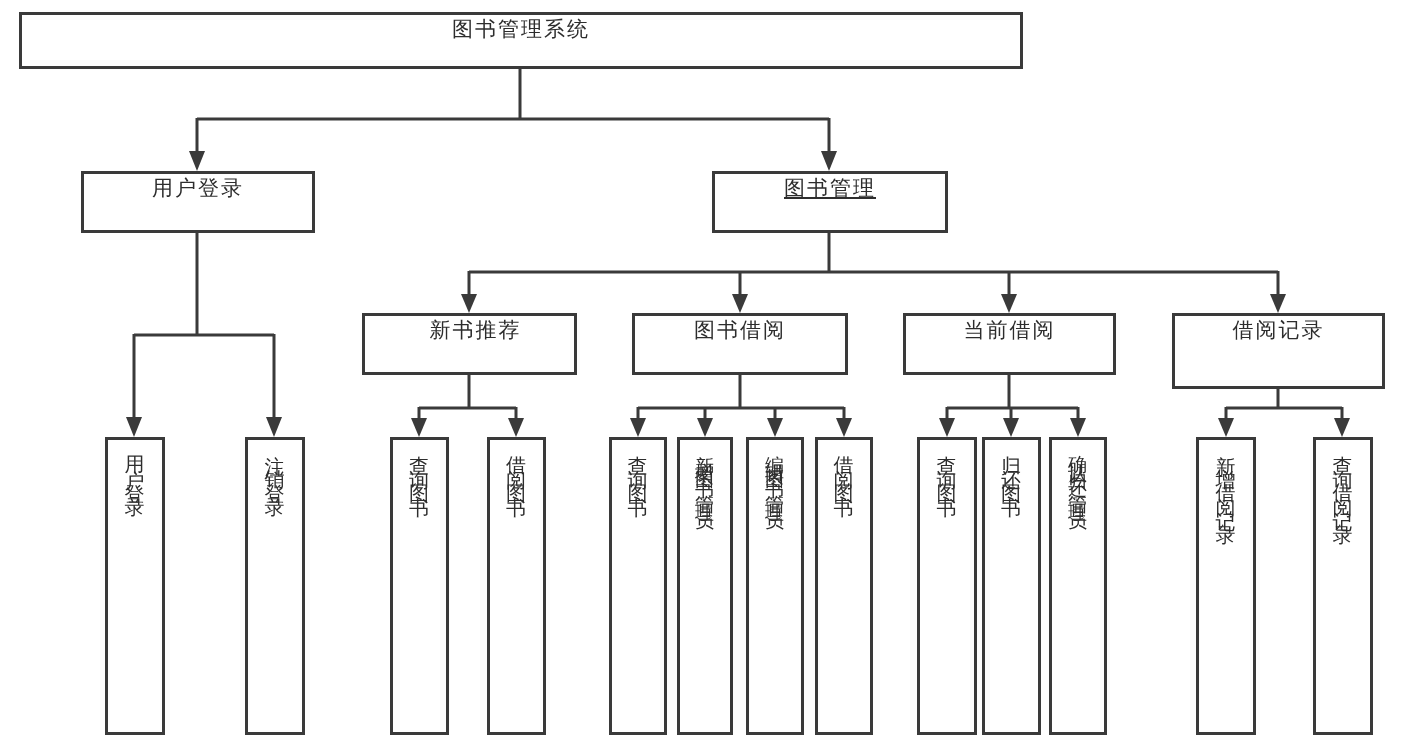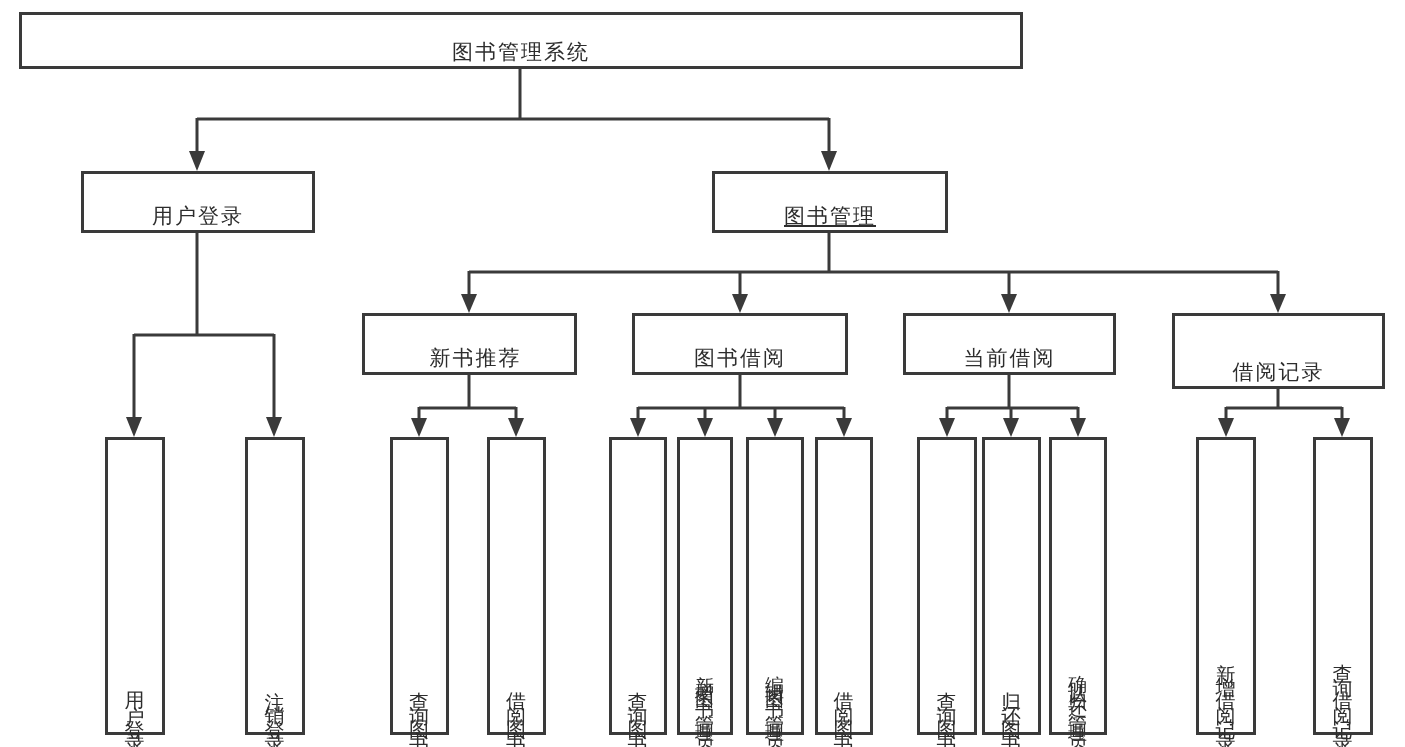--- a/index.html
+++ b/index.html
@@ -22,21 +22,21 @@
     z-index: 1;
     pointer-events: none;
   }
   .box {
     position: absolute;
     box-sizing: border-box;
     background: #ffffff;
     border: 3px solid #3a3a3a;
     color: #2d2d2d;
     display: flex;
-    align-items: flex-end;
+    align-items: flex-start;
     justify-content: center;
     z-index: 2;
   }
   .box.h span {
     font-size: 21px;
     letter-spacing: 2px;
     white-space: nowrap;
   }
   .box.v span {
     writing-mode: vertical-rl;

